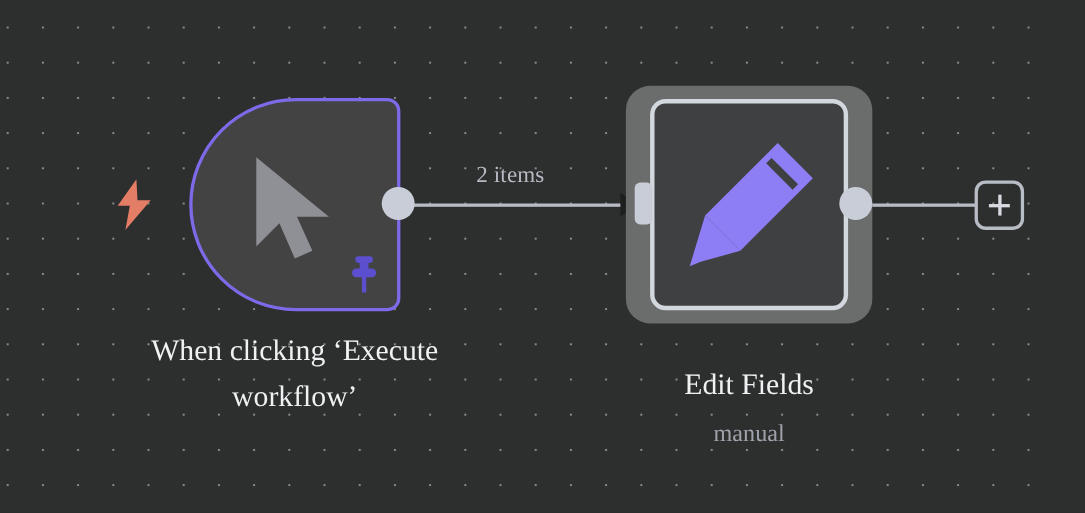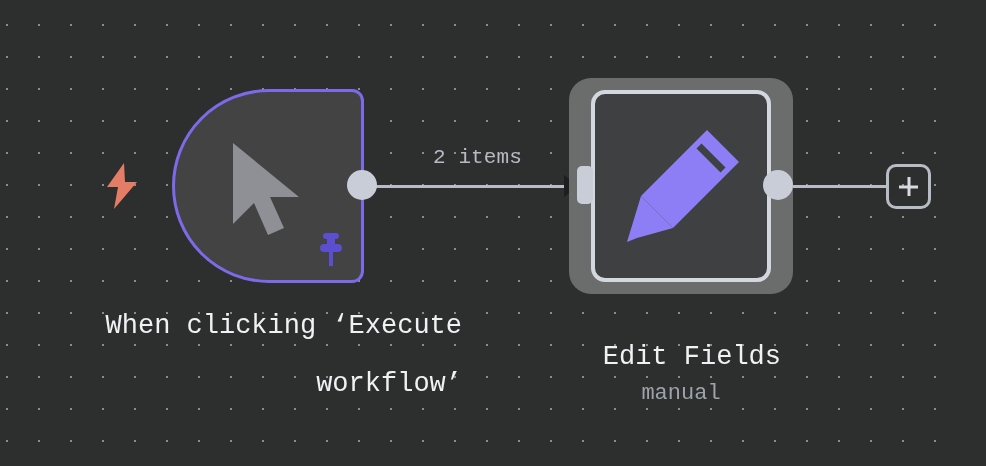--- a/index.html
+++ b/index.html
@@ -9,21 +9,21 @@
   }
   #canvas {
     position: relative;
     width: 942px;
     height: 466px;
     background-color: #2d2e2e;
     background-image: radial-gradient(circle, #8a8d8d 1.1px, transparent 1.2px);
     background-size: 32px 32px;
     background-position: 23px 9px;
     overflow: hidden;
-    font-family: Liberation Mono, monospace;
+    font-family: Liberation Serif, serif;
     user-select: none;
   }
 
   
   .conn-line {
     position: absolute;
     height: 3px;
     background: #b8bcc4;
   }
   .conn-arrow {
@@ -143,22 +143,22 @@
   }
   .plus-btn::after {
     top: 50%; left: 10px; height: 3px; width: 19px; transform: translateY(-50%);
   }
 
   
   .node-title {
     position: absolute;
     color: #f0f1f3;
     font-size: 27px;
-    line-height: 58px;
-    text-align: right;
+    line-height: 42px;
+    text-align: center;
     white-space: pre-line;
   }
   .node-subtitle {
     position: absolute;
     color: #9ea2aa;
     font-size: 22px;
     text-align: center;
     white-space: nowrap;
   }
   #trigger-title { left: 74px; top: 297px; width: 388px; }

